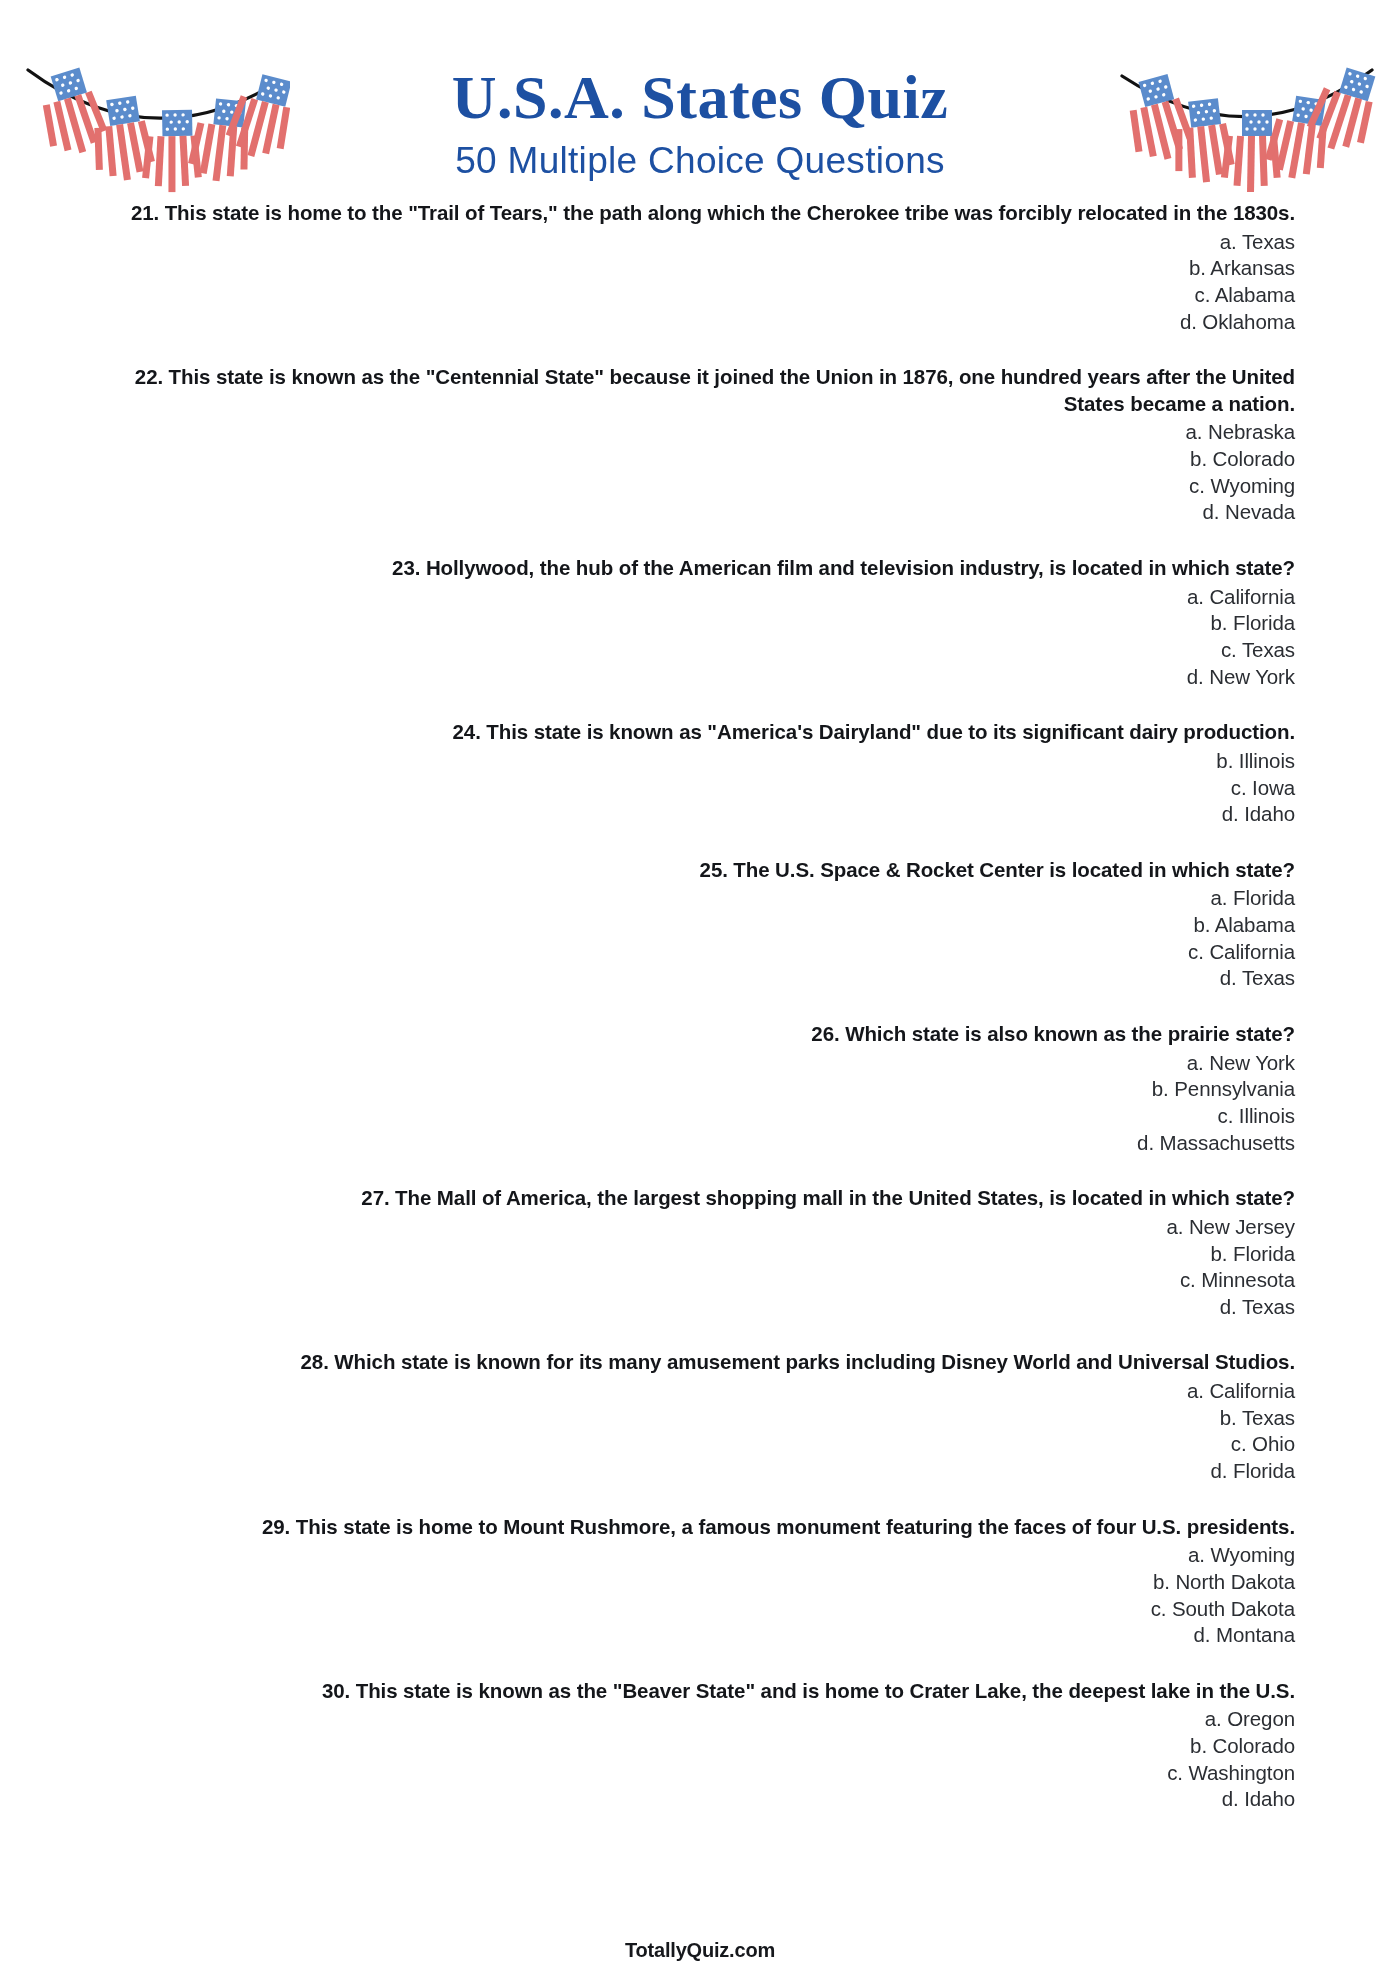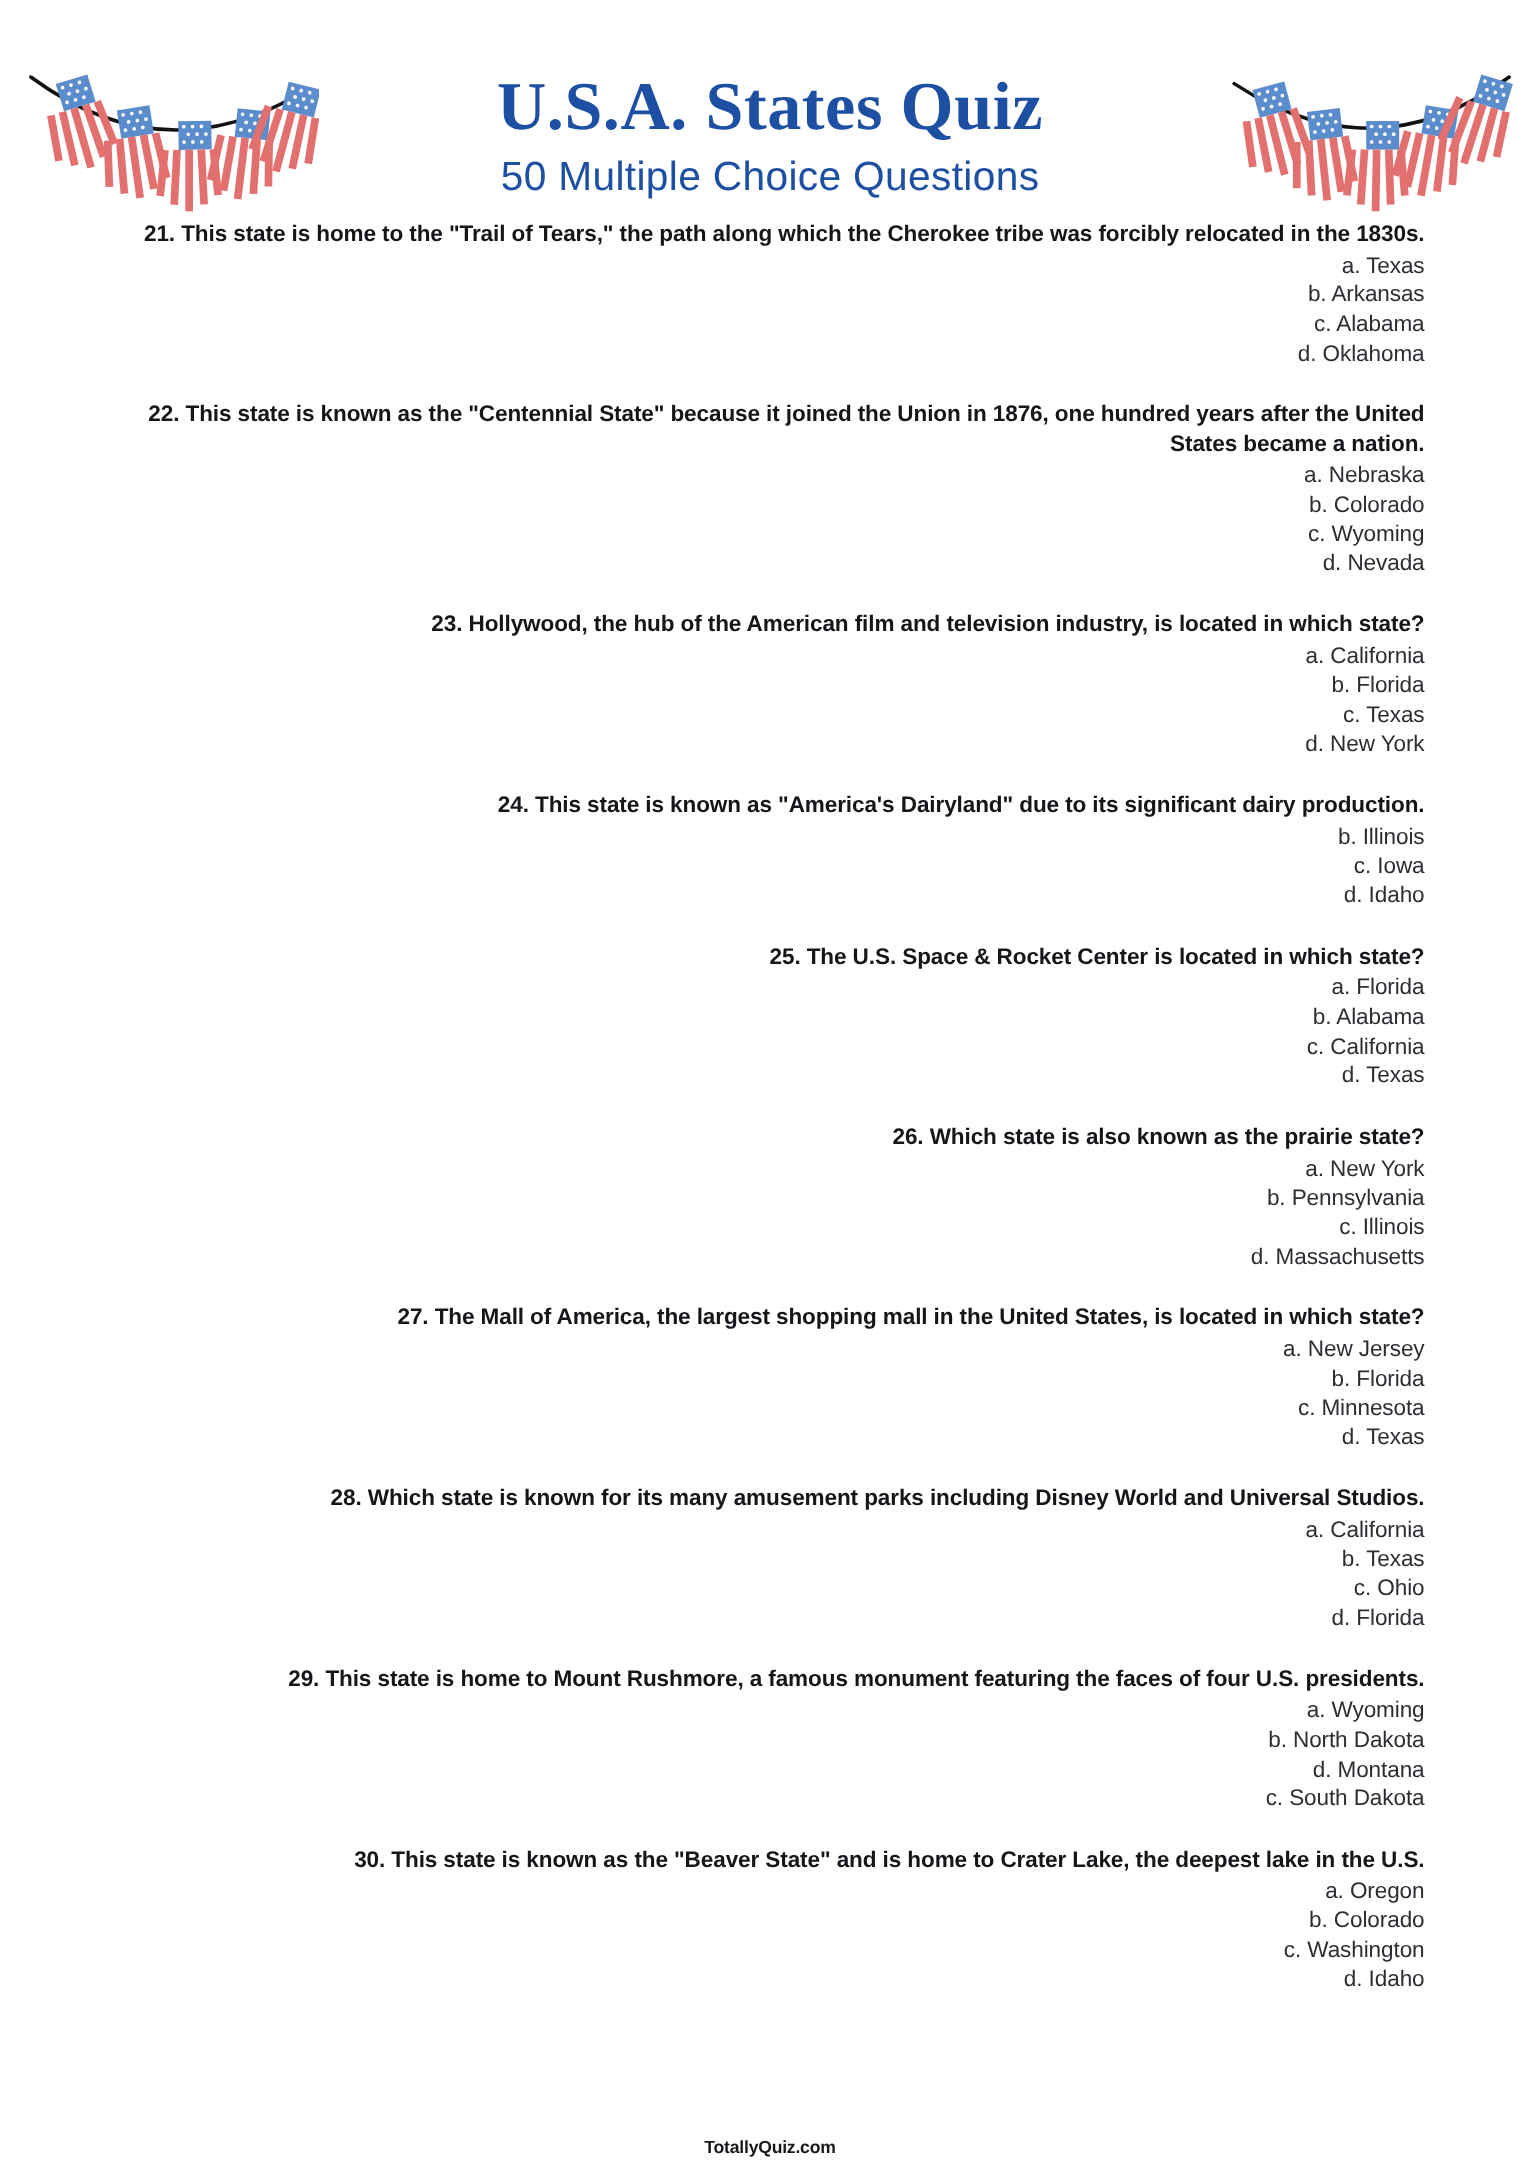--- a/index.html
+++ b/index.html
@@ -92,21 +92,21 @@
     margin: 0;
     letter-spacing: -0.1px;
   }
 
   
   .footer {
     position: absolute;
     bottom: 18px;
     left: 0; right: 0;
     text-align: center;
-    font-size: 16px;
+    font-size: 20px;
     font-weight: 700;
     color: #16181c;
     letter-spacing: -0.2px;
   }
 </style>
 </head>
 <body>
 
 <div class="header">
 
@@ -246,22 +246,22 @@
         <li class="option-item">b. Texas</li>
         <li class="option-item">c. Ohio</li>
         <li class="option-item">d. Florida</li>
       </ul>
     </div>
     <div class="question-block">
       <p class="question-text">29. This state is home to Mount Rushmore, a famous monument featuring the faces of four U.S. presidents.</p>
       <ul class="option-list">
         <li class="option-item">a. Wyoming</li>
         <li class="option-item">b. North Dakota</li>
+        <li class="option-item">c. South Dakota</li>
         <li class="option-item">d. Montana</li>
-        <li class="option-item">c. South Dakota</li>
       </ul>
     </div>
     <div class="question-block">
       <p class="question-text">30. This state is known as the "Beaver State" and is home to Crater Lake, the deepest lake in the U.S.</p>
       <ul class="option-list">
         <li class="option-item">a. Oregon</li>
         <li class="option-item">b. Colorado</li>
         <li class="option-item">c. Washington</li>
         <li class="option-item">d. Idaho</li>
       </ul>

